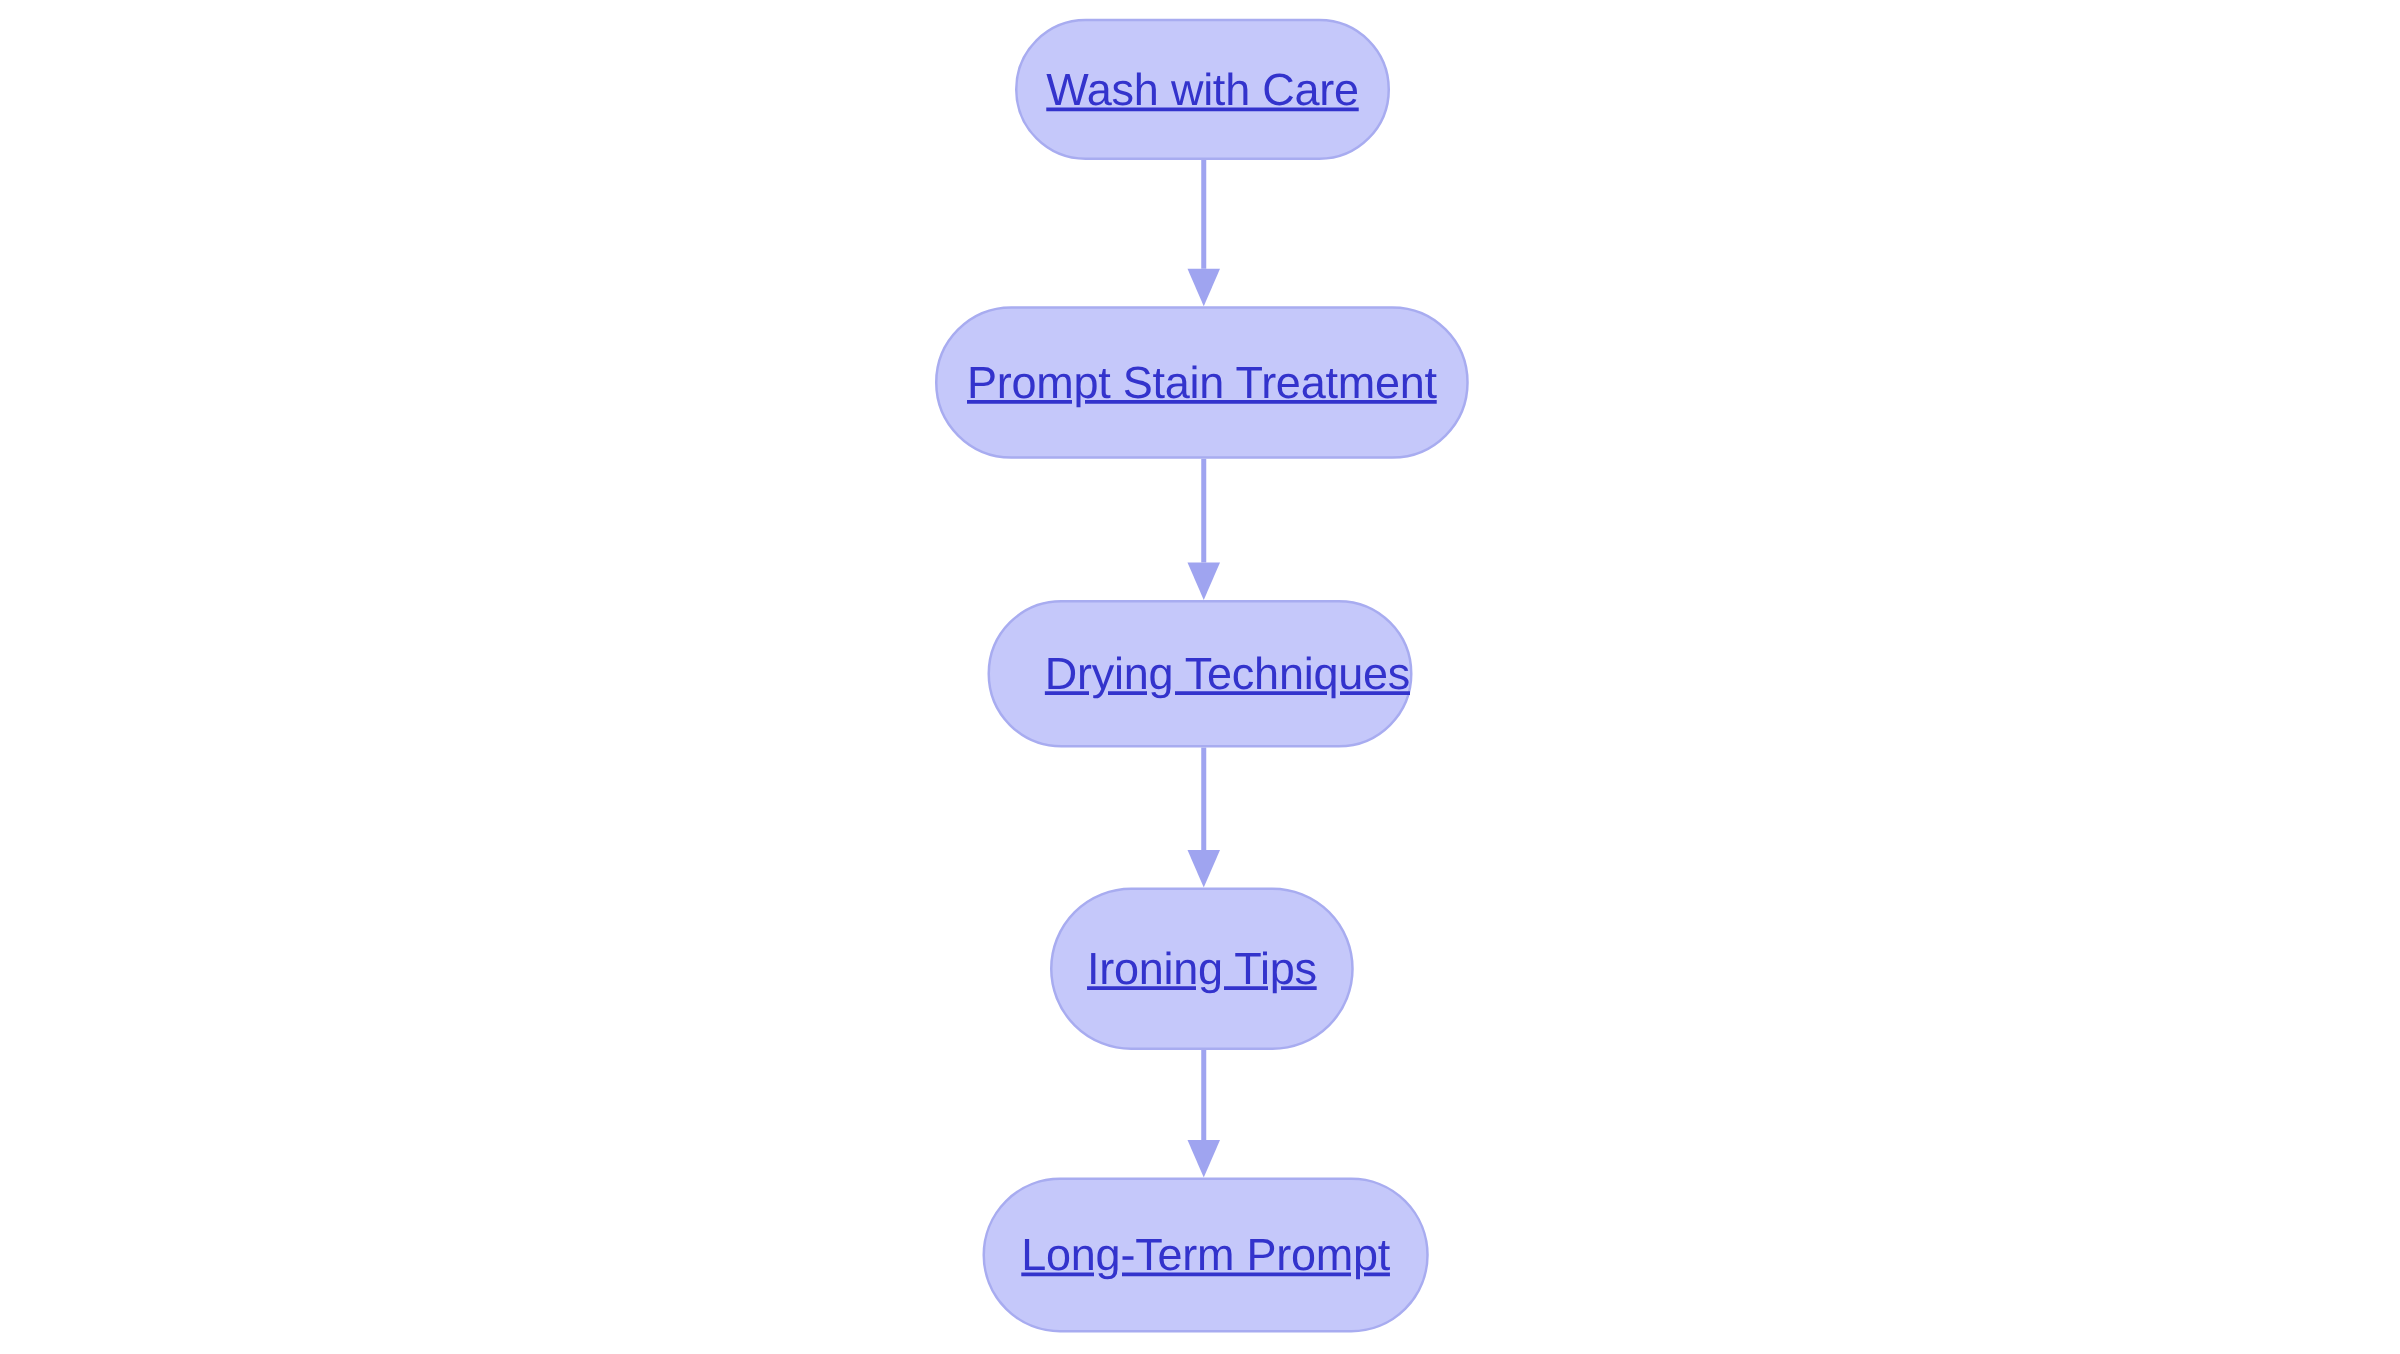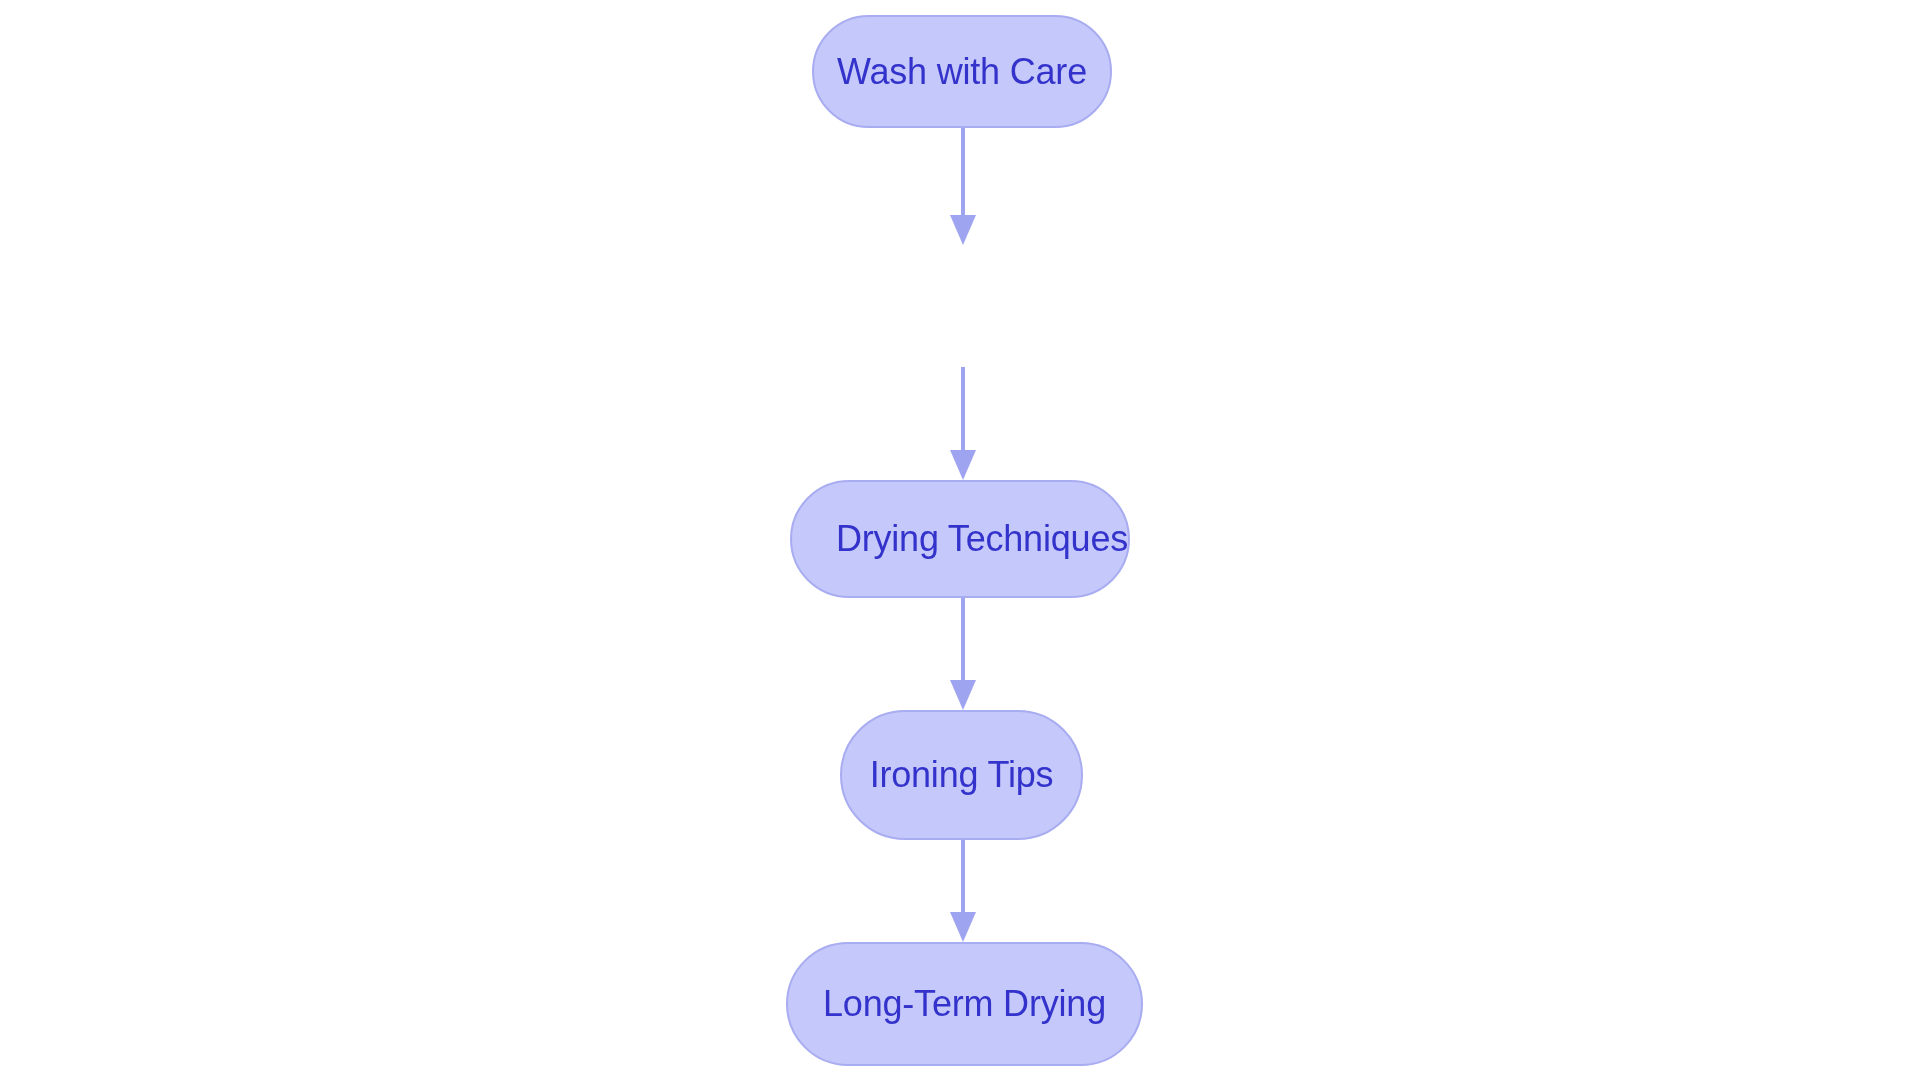--- a/index.html
+++ b/index.html
@@ -37,20 +37,21 @@
   .node-label {
     color: #3333cc;
     font-family: "Liberation Sans", "DejaVu Sans", sans-serif;
     font-size: 36px;
     font-weight: 400;
     line-height: 1;
     letter-spacing: -0.2px;
     white-space: nowrap;
     text-align: center;
     user-select: none;
+    text-decoration: underline;
   }
 
   .node-1 { left: 812px; top: 15px;  width: 300px; height: 113px; }
   .node-2 { left: 748px; top: 245px; width: 427px; height: 122px; }
   .node-3 { left: 790px; top: 480px; width: 340px; height: 118px; justify-content: flex-end; }
   .node-4 { left: 840px; top: 710px; width: 243px; height: 130px; }
   .node-5 { left: 786px; top: 942px; width: 357px; height: 124px; }
 
   
   .connector {
@@ -95,20 +96,23 @@
 
   <div class="node node-1">
     <span class="node-label">Wash with Care</span>
   </div>
 
   <div class="connector connector-1">
     <div class="connector-stem"></div>
     <div class="connector-head"></div>
   </div>
 
+  <div class="node node-2">
+    <span class="node-label">Prompt Stain Treatment</span>
+  </div>
 
   <div class="connector connector-2">
     <div class="connector-stem"></div>
     <div class="connector-head"></div>
   </div>
 
   <div class="node node-3">
     <span class="node-label">Drying Techniques</span>
   </div>
 
@@ -120,16 +124,16 @@
   <div class="node node-4">
     <span class="node-label">Ironing Tips</span>
   </div>
 
   <div class="connector connector-4">
     <div class="connector-stem"></div>
     <div class="connector-head"></div>
   </div>
 
   <div class="node node-5">
-    <span class="node-label">Long-Term Drying</span>
+    <span class="node-label">Long-Term Prompt</span>
   </div>
 
 </div>
 
 </body></html>

